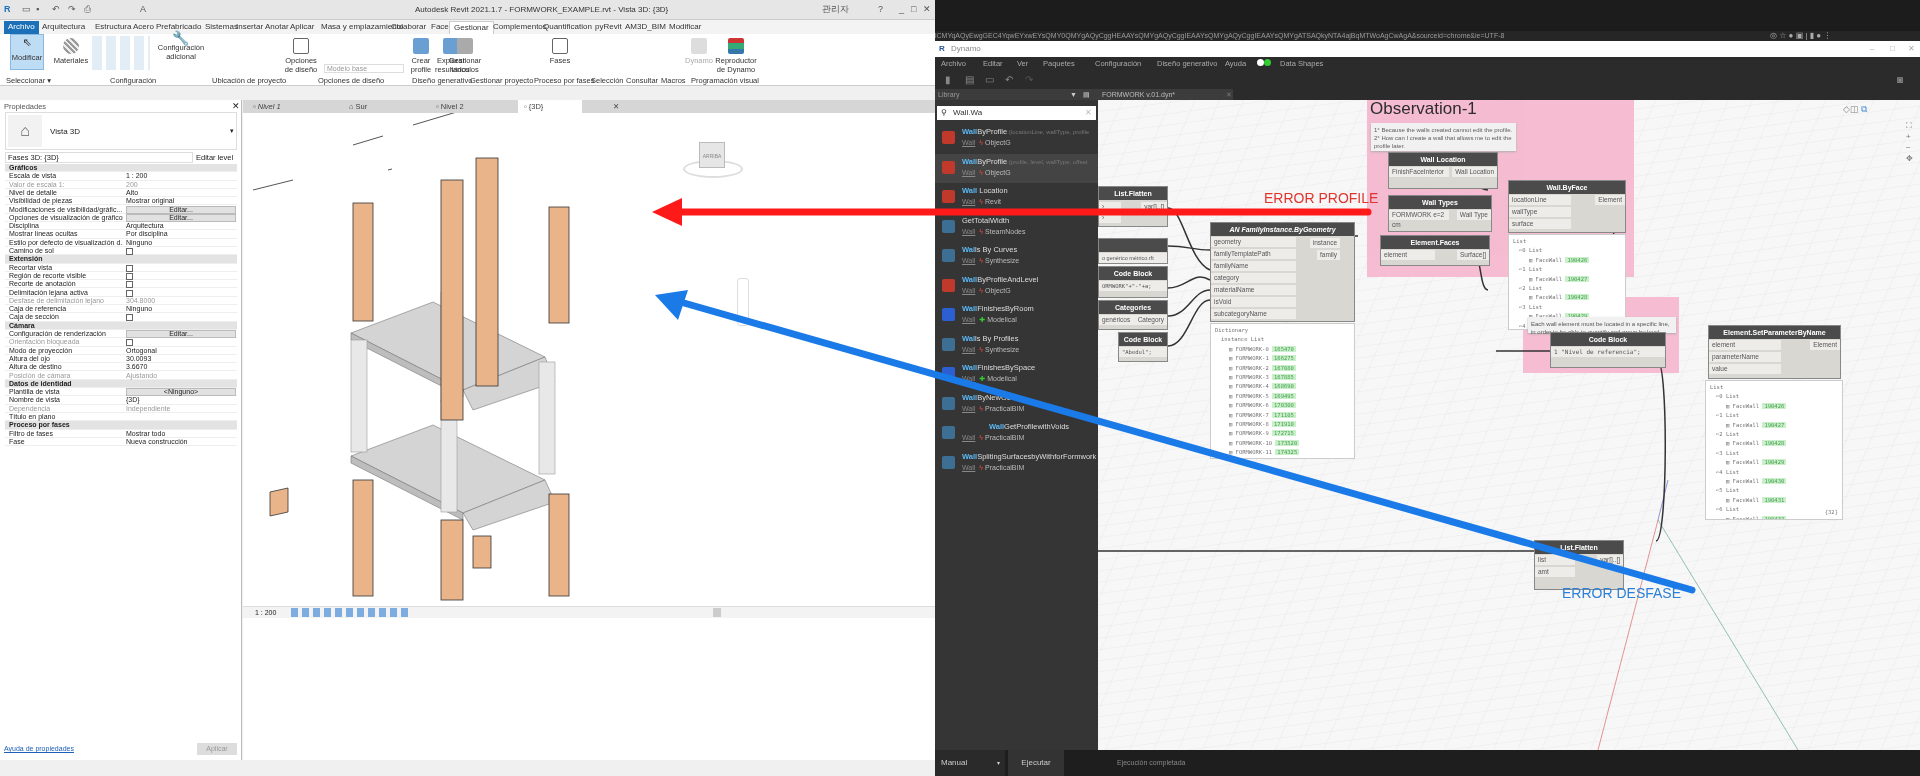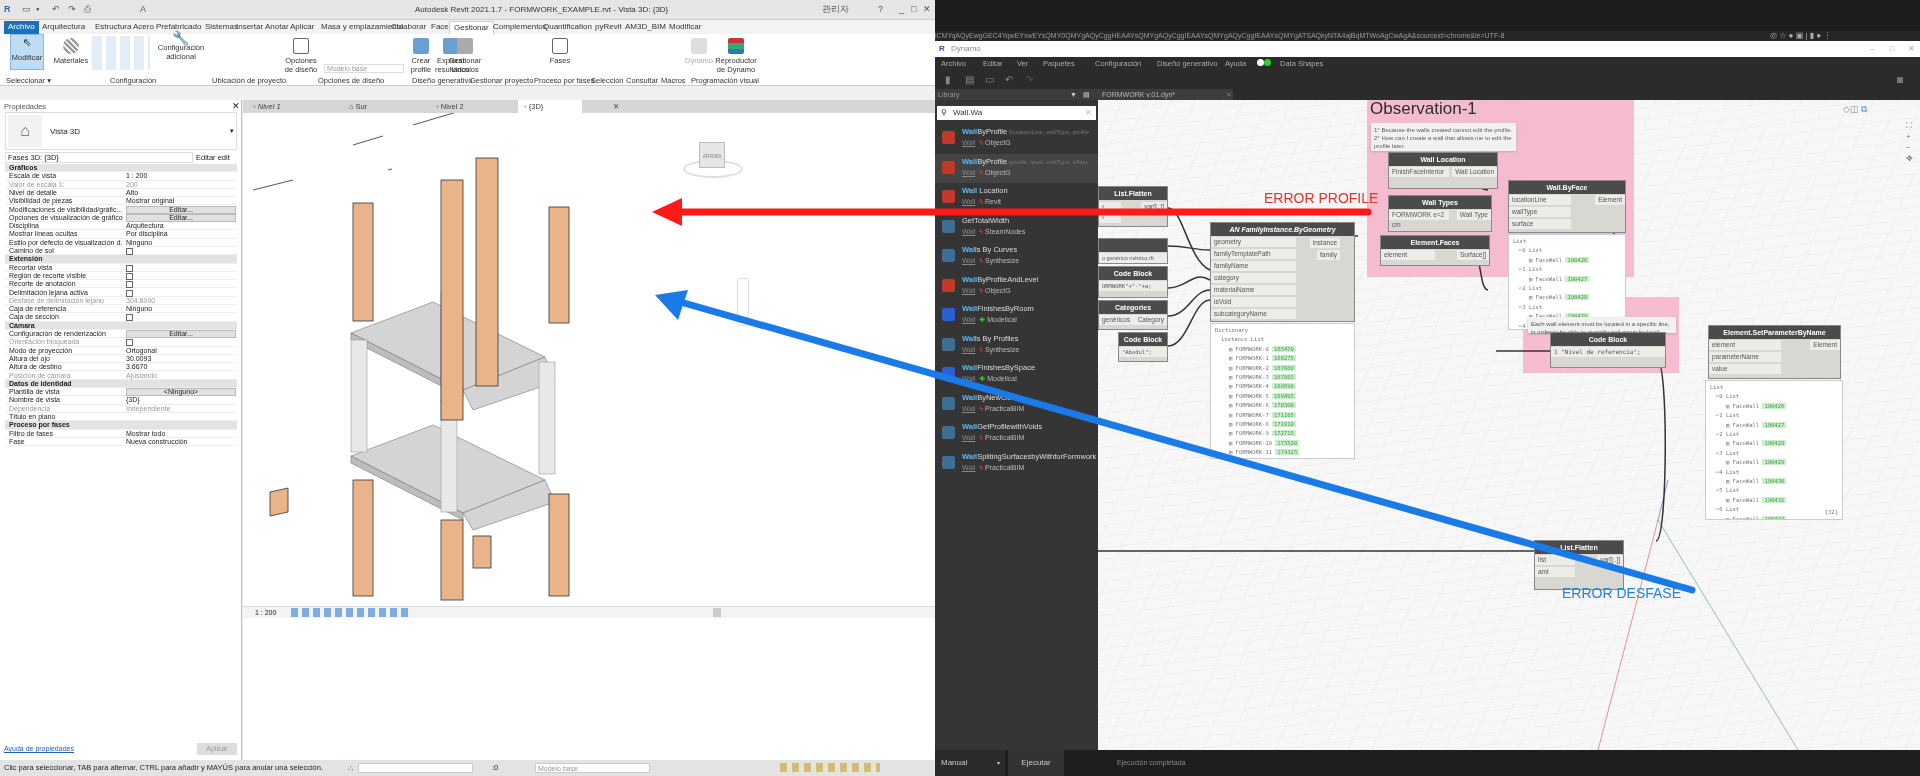--- a/index.html
+++ b/index.html
@@ -131,21 +131,21 @@
 
  <div id="props" class="abs">
   <div class="abs" style="left:4px;top:2px;font-size:7.5px;color:#555">Propiedades</div>
   <div class="abs" style="left:232px;top:1px;font-size:9px">✕</div>
   <div class="abs" style="left:5px;top:12px;width:232px;height:38px;border:1px solid #ddd">
    <div class="abs" style="left:2px;top:2px;width:34px;height:32px;background:#f2f2f2;text-align:center;font-size:16px;line-height:32px;color:#666">⌂</div>
    <div class="abs" style="left:44px;top:14px;font-size:8px">Vista 3D</div>
    <div class="abs" style="left:224px;top:14px;font-size:7px">▾</div>
   </div>
   <div class="abs" style="left:5px;top:52px;width:188px;height:11px;border:1px solid #ddd;font-size:7.5px;line-height:10px;padding-left:2px">Fases 3D: {3D}</div>
-  <div class="abs" style="left:196px;top:53px;font-size:7.5px">Editar edit</div>
+  <div class="abs" style="left:196px;top:53px;font-size:7.5px">Editar level</div>
   <div id="prop-rows" class="abs" style="left:0;top:64px">
         <div class="prow sec" style="top: 0px;">
           <span class="k">Gráficos</span>
         </div>
         <div class="prow" style="top: 8.3px;">
           <span class="k">Escala de vista</span>
           <span class="v">1 : 200</span>
         </div>
         <div class="prow dis" style="top: 16.6px;">
           <span class="k">Valor de escala    1:</span>
@@ -329,28 +329,20 @@
   </div>
  </div>
  <div id="vtabs" class="abs">
       <span class="vtab" style="left: 4px; width: 80px; font-style: italic;">▫ Nivel 1</span>
       <span class="vtab" style="left: 100px; width: 80px;">⌂ Sur</span>
       <span class="vtab" style="left: 187px; width: 80px;">▫ Nivel 2</span>
       <span class="vtab act" style="left: 275px; width: 64px;">▫ {3D}</span>
       <span class="vtab" style="left: 364px;">✕</span>
     </div>
 
- <div id="rv-status" class="abs">
-  <span class="abs" style="left:4px">Clic para seleccionar, TAB para alternar, CTRL para añadir y MAYÚS para anular una selección.</span>
-  <span class="abs" style="left:348px;color:#3a7">⛬</span>
-  <span class="abs" style="left:358px;top:3px;width:115px;height:10px;background:#fff;border:1px solid #ccc"></span>
-  <span class="abs" style="left:492px">:0</span>
-  <span class="abs" style="left:535px;top:3px;width:115px;height:10px;background:#fff;border:1px solid #ccc;font-size:7px;line-height:9px;color:#999;padding-left:2px">Modelo base</span>
-  <span class="abs" style="left:780px;width:100px;height:9px;top:3px;background:repeating-linear-gradient(90deg,#c8a030 0 7px,transparent 7px 12px);opacity:.6"></span>
- </div>
 </div>
 
 <div id="browser-top" class="abs"></div>
 <div id="url" class="abs">lCMYqAQyEwgGEC4YqwEYxwEYsQMY0QMYgAQyCggHEAAYsQMYgAQyCggIEAAYsQMYgAQyCggIEAAYsQMYgATSAQkyNTA4ajBqMTWoAgCwAgA&amp;sourceid=chrome&amp;ie=UTF-8</div>
 <div class="abs" style="left:1770px;top:31px;color:#aaa;font-size:8px">◎ ☆ ● ▣ | ▮ ● ⋮</div>
 <div id="dyn-title" class="abs">
  <span class="abs" style="left:4px;color:#2b5797;font-weight:bold">R</span>
  <span class="abs" style="left:16px;color:#888">Dynamo</span>
  <span class="abs" style="left:935px;color:#aaa">–</span>
  <span class="abs" style="left:955px;color:#aaa">□</span>
@@ -430,21 +422,21 @@
     <div class="litem" style="top: 360px;">
       <span class="ic" style="background:#2c5fd1"></span>
       <span class="n"><b>Wall</b>FinishesBySpace<span style="color:#777;font-size:6px"></span></span>
       <span class="s"><u>Wall</u><span style="color:#3c3">✚</span> Modelical</span>
     </div>
     <div class="litem" style="top: 389.5px;">
       <span class="ic" style="background:#3d6e93"></span>
       <span class="n"><b>Wall</b>ByNewGeom<span style="color:#777;font-size:6px"></span></span>
       <span class="s"><u>Wall</u><span style="color:#e44">ϟ</span> PracticalBIM</span>
     </div>
-    <div class="litem" style="top: 419px;">
+    <div class="litem" style="top: 419px; text-align: center;">
       <span class="ic" style="background:#3d6e93"></span>
       <span class="n"><b>Wall</b>GetProfilewithVoids<span style="color:#777;font-size:6px"></span></span>
       <span class="s"><u>Wall</u><span style="color:#e44">ϟ</span> PracticalBIM</span>
     </div>
     <div class="litem" style="top: 448.5px;">
       <span class="ic" style="background:#3d6e93"></span>
       <span class="n"><b>Wall</b>SplitingSurfacesbyWithforFormwork<span style="color:#777;font-size:6px"></span></span>
       <span class="s"><u>Wall</u><span style="color:#e44">ϟ</span> PracticalBIM</span>
     </div>
   </div>

